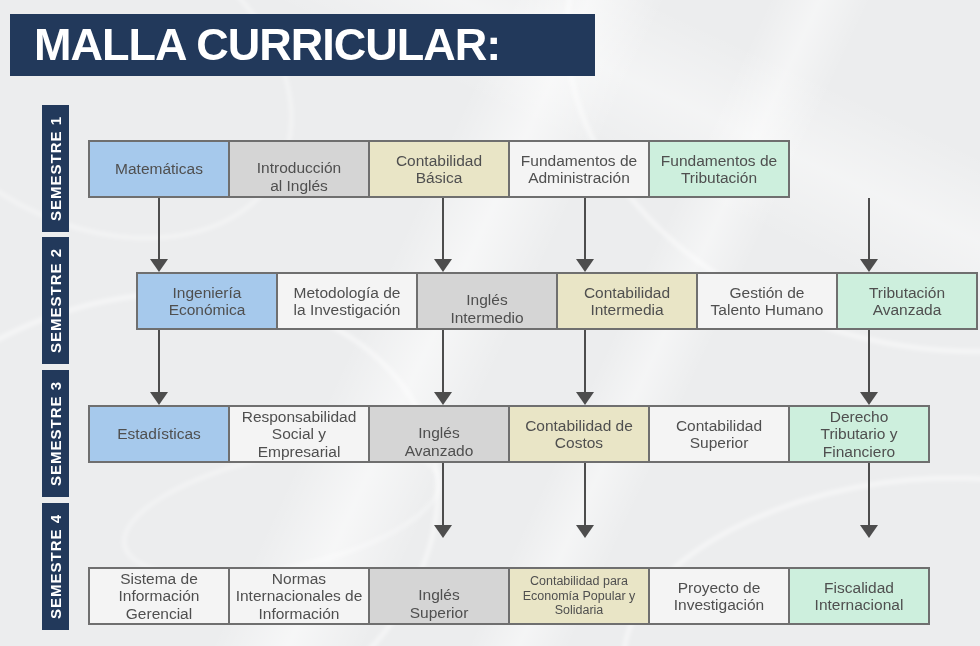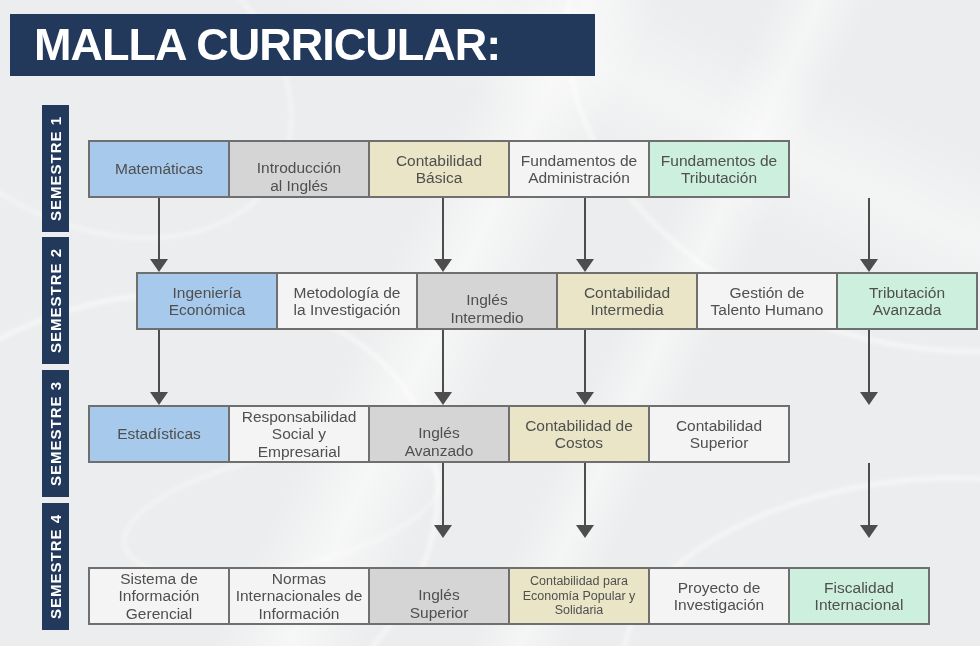--- a/index.html
+++ b/index.html
@@ -140,20 +140,25 @@
 Avanzado</span>
       </div>
     <div class="course c-tan">
         <span>Contabilidad de
 Costos</span>
       </div>
     <div class="course c-neutral">
         <span>Contabilidad
 Superior</span>
       </div>
+    <div class="course c-mint">
+        <span>Derecho
+Tributario y
+Financiero</span>
+      </div>
   </div>
 
   <div class="row" style="top:567px;">
     <div class="course c-neutral">
         <span>Sistema de
 Información
 Gerencial</span>
       </div>
     <div class="course c-neutral">
         <span>Normas

